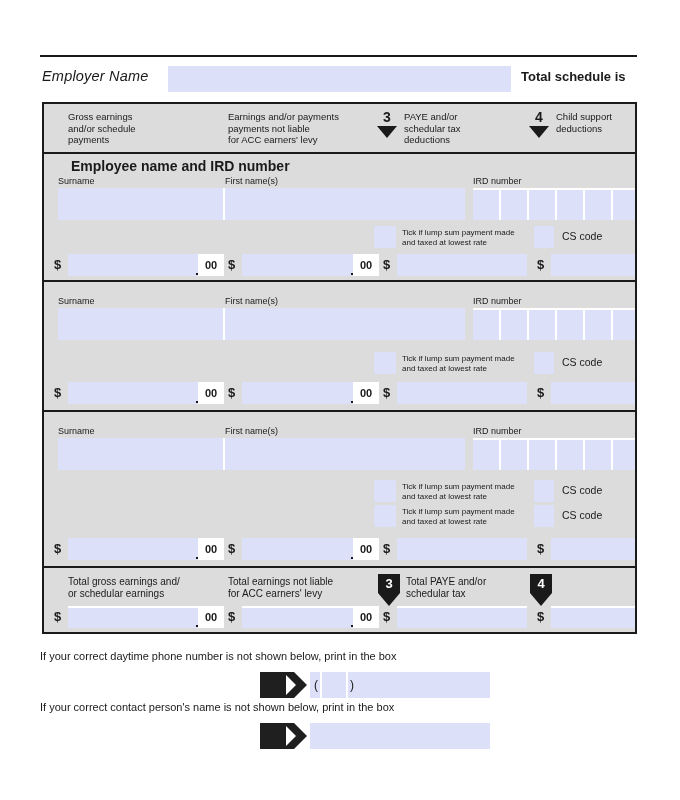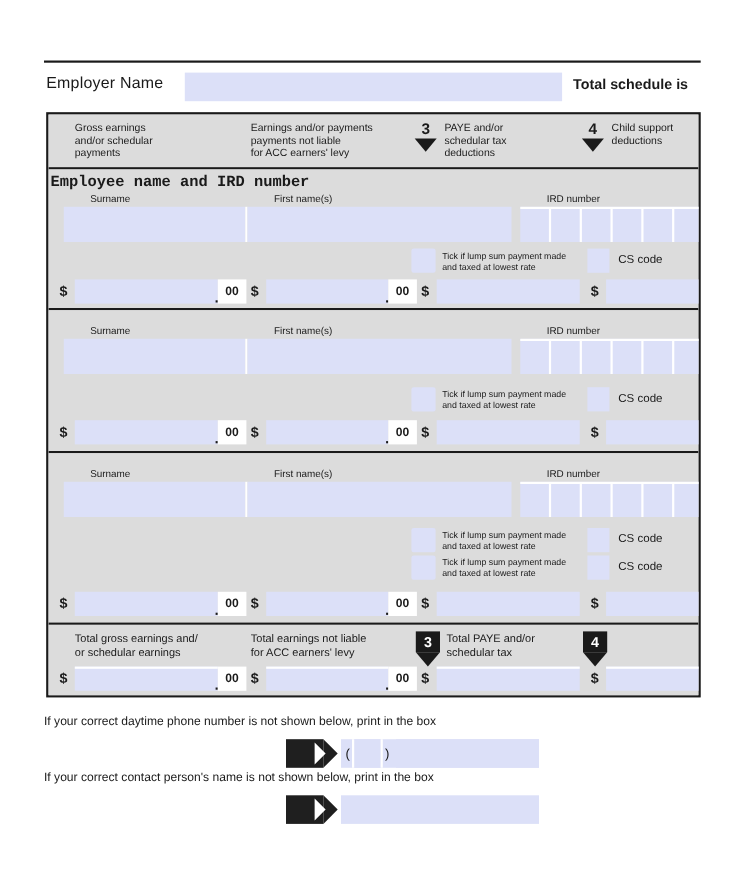--- a/index.html
+++ b/index.html
@@ -17,21 +17,21 @@
     position:absolute;left:40px;top:55px;width:597px;height:2px;
     background:#1a1a1a;
   }
 
   
   .employer-row{
     position:absolute;left:40px;top:66px;width:600px;height:28px;
   }
   .employer-label{
     position:absolute;left:2px;top:2px;
-    font-size:14.5px;letter-spacing:.2px;color:#1a1a1a;
+    font-size:14.5px;letter-spacing:.2px;color:#1a1a1a;font-style:italic;
   }
   .employer-input{
     position:absolute;left:128px;top:0px;width:343px;height:26px;
     background:#dce0f8;
   }
   .schedule-is{
     position:absolute;left:481px;top:3px;
     font-size:13px;font-weight:bold;color:#1a1a1a;white-space:nowrap;
   }
 
@@ -71,35 +71,35 @@
     display:block;margin:0 auto;width:0;height:0;
     border-left:10px solid transparent;
     border-right:10px solid transparent;
     border-top:12px solid #1a1a1a;
   }
   .badge.b3{left:332px;}
   .badge.b4{left:484px;}
 
   
   .emp-title{
-    position:absolute;left:2px;top:4px;
-    font-size:14px;font-weight:bold;color:#1a1a1a;font-family:Liberation Mono, monospace;
+    position:absolute;left:27px;top:4px;
+    font-size:14px;font-weight:bold;color:#1a1a1a;
   }
 
   
   .blk{
     position:relative;background:#dcdcdc;
     border-bottom:2px solid #1a1a1a;
   }
   .blk.b1{height:126px;}
   .blk.b2{height:128px;}
   .blk.b3{height:154px;}
 
   .lbl{
-    position:absolute;font-size:9px;color:#1a1a1a;line-height:10px;margin-left:24px;
+    position:absolute;font-size:9px;color:#1a1a1a;line-height:10px;
   }
   
   .name-wrap{position:absolute;display:flex;}
   .name-wrap .seg{background:#dce0f8;height:100%;}
   .name-wrap .div{width:2px;background:#ffffff;height:100%;}
 
   
   .ird{
     position:absolute;display:flex;background:#dce0f8;
     border-top:2px solid #ffffff;box-sizing:border-box;
@@ -193,21 +193,21 @@
   <div class="employer-label">Employer Name</div>
   <div class="employer-input"></div>
   <div class="schedule-is">Total schedule is</div>
 </div>
 
 <div class="form-frame">
 
   <div class="col-head">
     <div class="ch c1">
       <div>Gross earnings</div>
-      <div>and/or schedular</div>
+      <div>and/or schedule</div>
       <div>payments</div>
     </div>
     <div class="ch c2">
       <div>Earnings and/or payments</div>
       <div>payments not liable</div>
       <div>for ACC earners' levy</div>
     </div>
     <div class="badge b3">
       <span class="num">3</span>
       <span class="arw"></span>

